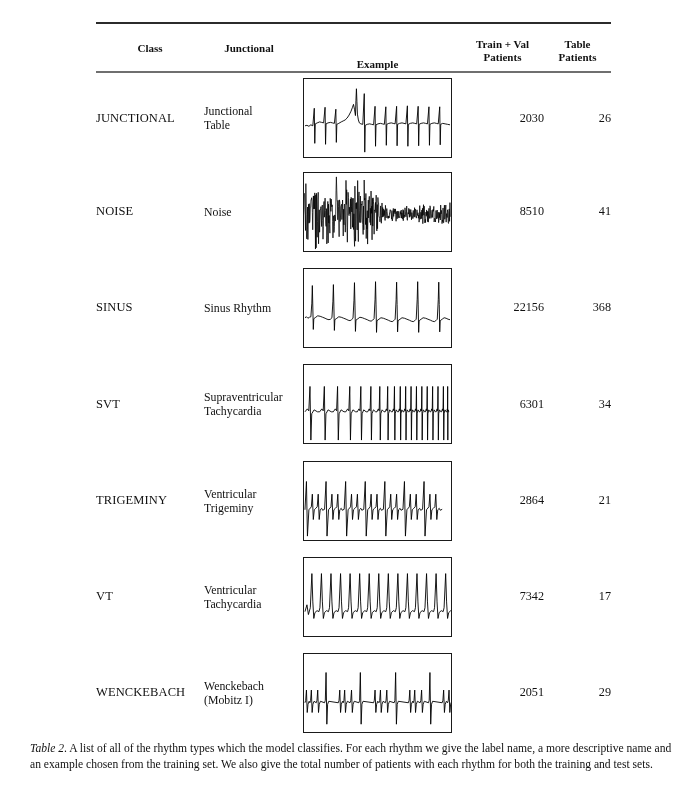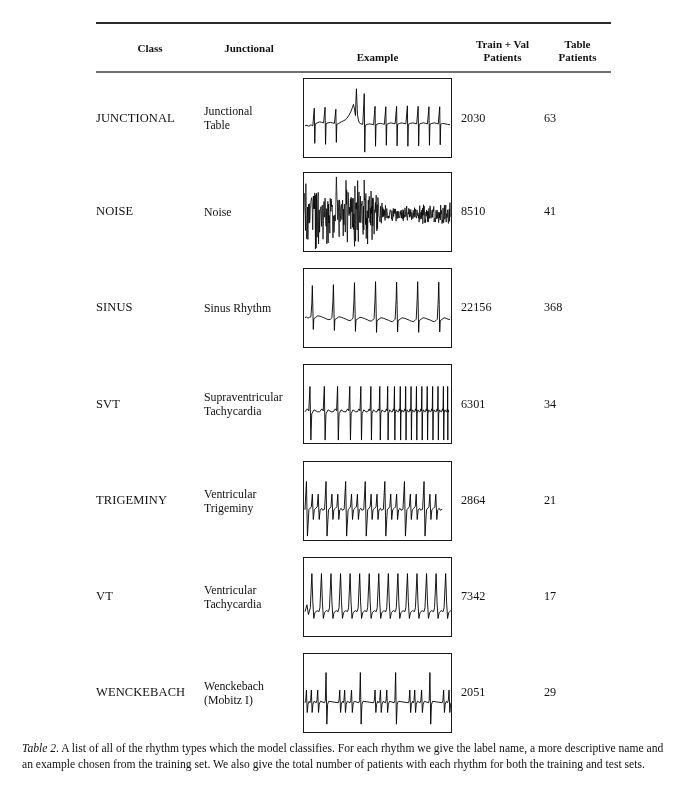--- a/index.html
+++ b/index.html
@@ -59,21 +59,20 @@
     padding: 0;
     vertical-align: bottom;
     line-height: 1.18;
   }
   th.h-class, th.h-desc {
     text-align: center;
     padding-bottom: 16px;
   }
   th.h-ex {
     text-align: center;
-    padding-bottom: 7px;
   }
   th.h-tv, th.h-test {
     text-align: center;
     padding-bottom: 7px;
   }
   .hdr-pad { height: 12px; }
 
   tbody td {
     padding: 0;
     vertical-align: middle;
@@ -83,21 +82,21 @@
     text-align: left;
     white-space: nowrap;
     letter-spacing: 0.1px;
   }
   td.desc {
     text-align: left;
     line-height: 1.2;
     font-size: 11.8px;
   }
   td.num {
-    text-align: left;
+    text-align: right;
     font-size: 12.2px;
   }
   td.ex {
     text-align: center;
     padding: 0;
   }
 
   .ecg-box {
     width: 149px;
     height: 80px;
@@ -119,21 +118,21 @@
     stroke-width: 0.9;
     stroke-linejoin: miter;
     stroke-linecap: butt;
     vector-effect: non-scaling-stroke;
   }
   .ecg-box.dense svg polyline { stroke-width: 0.75; }
 
   
   .caption {
     position: absolute;
-    left: 22px;
+    left: 30px;
     top: 741px;
     width: 650px;
     font-size: 11.6px;
     line-height: 1.42;
     text-align: left;
     color: #111111;
   }
   .caption .tlabel {
     font-style: italic;
   }
@@ -194,21 +193,21 @@
             <div>Table</div>
           </td>
           <td class="ex">
             <div class="ecg-box">
               <svg viewBox="0 0 300 160" preserveAspectRatio="none">
                 <polyline points="2,96 6,95 10,97 14,94 18,96 21,60 22,132 23,92 27,90 32,88 36,89 40,90 43,58 44,134 45,92 49,90 54,89 58,90 62,91 65,62 66,130 67,93 71,91 76,88 80,86 84,84 88,80 92,74 96,66 99,58 101,52 103,62 105,75 106,44 107,20 108,46 109,72 111,84 113,90 116,92 120,93 123,30 124,150 125,95 129,93 134,92 138,93 142,94 145,56 146,138 147,94 151,92 156,91 160,92 164,93 167,57 168,136 169,93 173,91 178,90 182,91 186,92 189,56 190,137 191,93 195,91 200,90 204,91 208,92 211,55 212,138 213,93 217,91 222,90 226,91 230,92 233,56 234,137 235,93 239,91 244,90 248,91 252,92 255,57 256,136 257,93 261,91 266,90 270,91 274,92 277,57 278,135 279,93 283,91 288,92 293,93 298,94"></polyline>
               </svg>
             </div>
           </td>
           <td class="num">2030</td>
-          <td class="num">63</td>
+          <td class="num">26</td>
         </tr>
 
         <tr style="height:96px">
           <td class="cls">NOISE</td>
           <td class="desc">
             <div>Noise</div>
           </td>
           <td class="ex">
             <div class="ecg-box dense">
               <svg viewBox="0 0 300 160" preserveAspectRatio="none" id="noise-svg">

